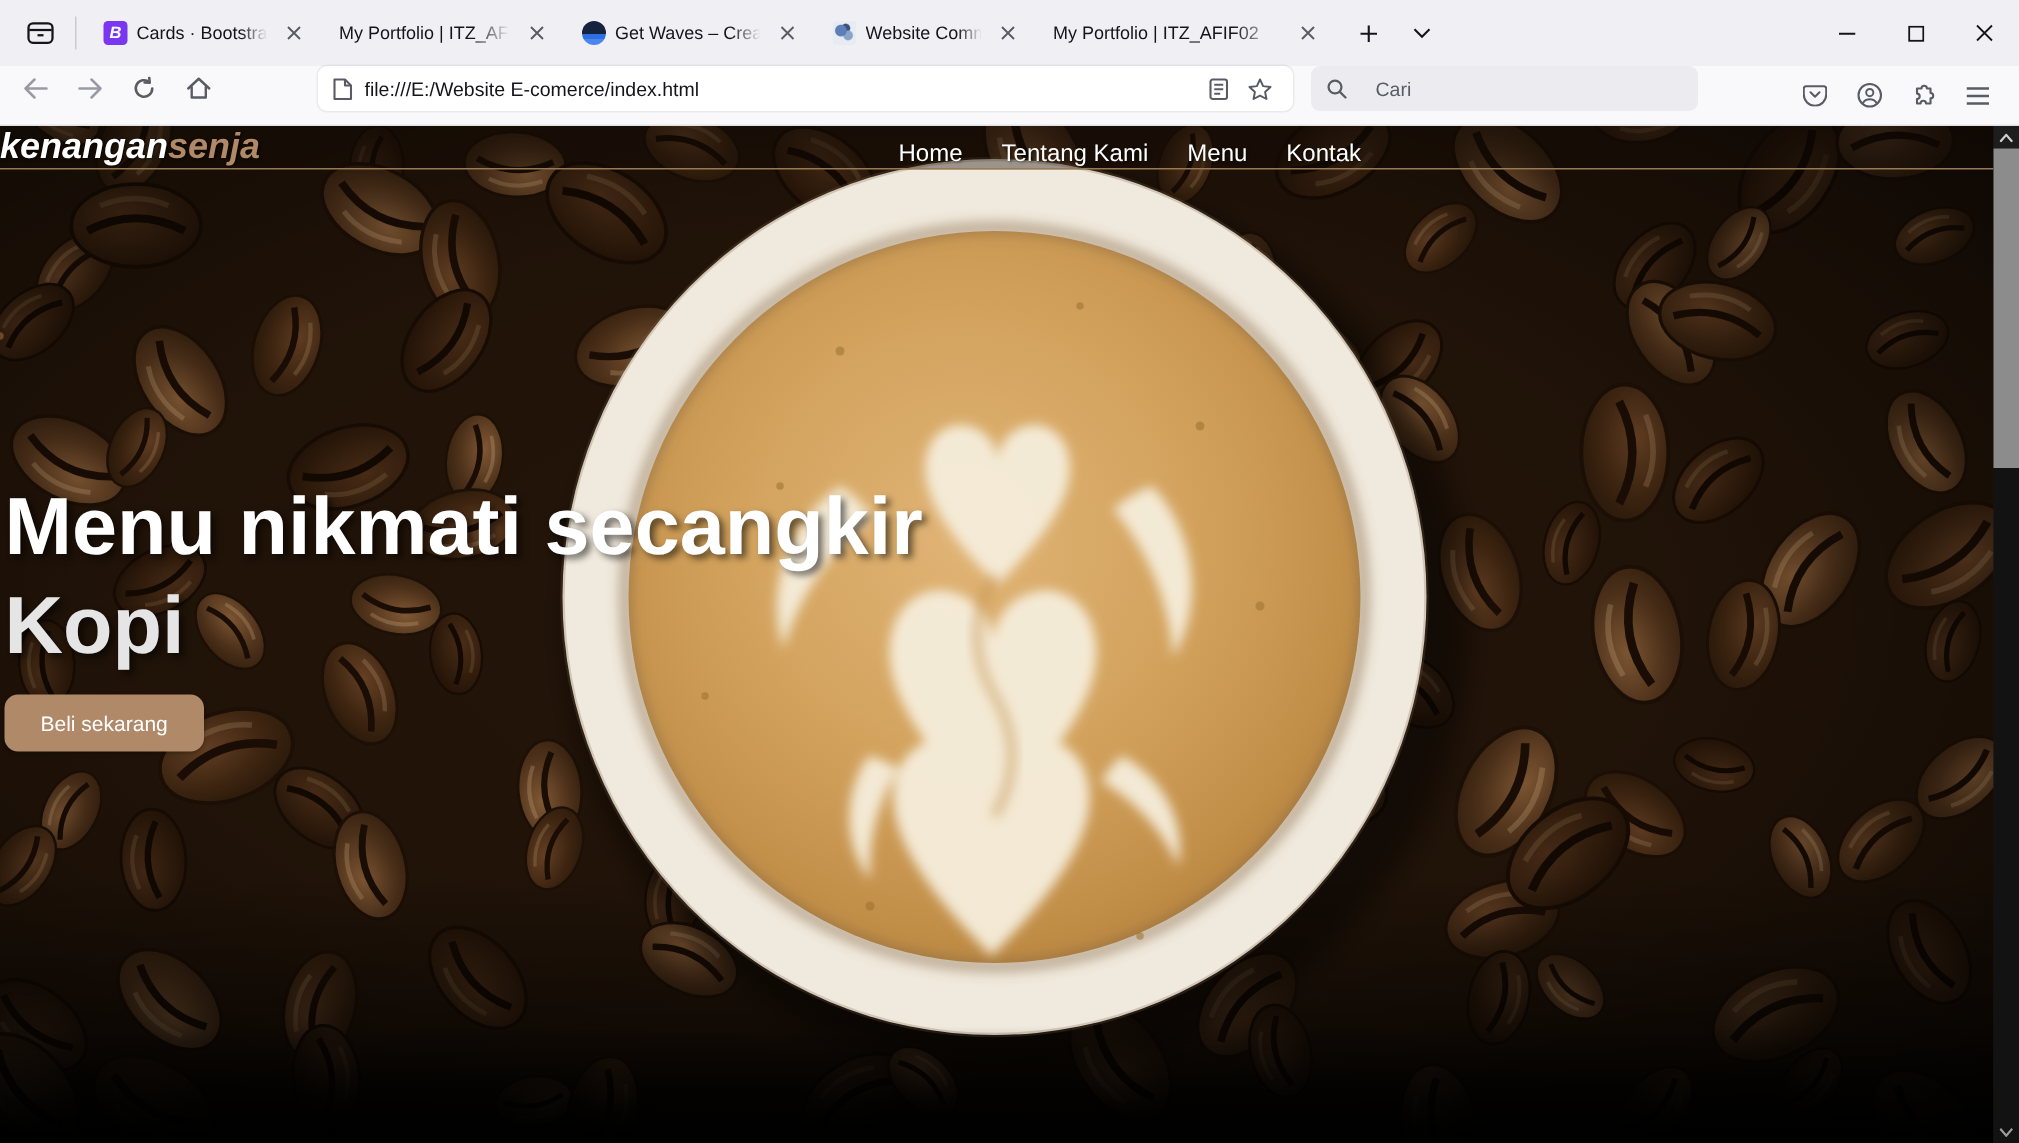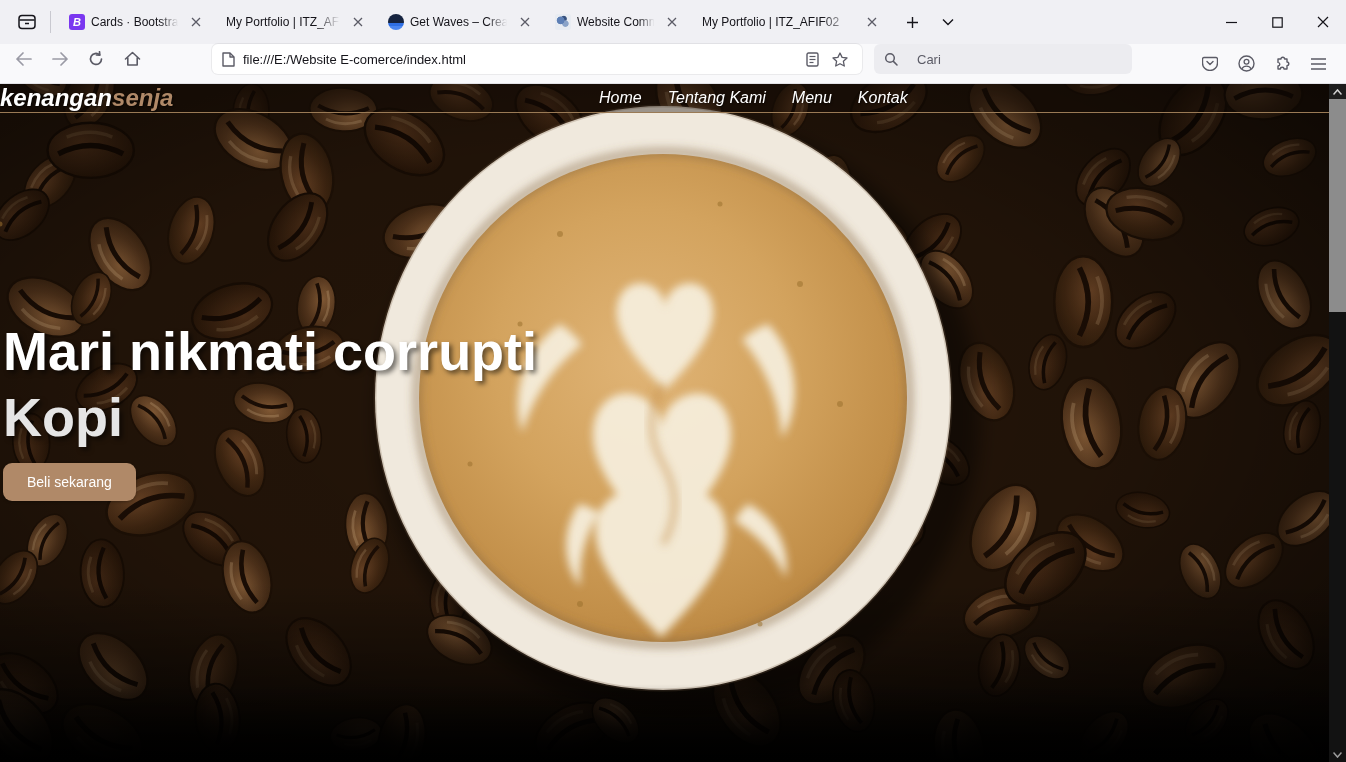--- a/index.html
+++ b/index.html
@@ -43,21 +43,21 @@
   .right-icons .icon-btn { width:32px; height:30px; }
 
   
   .viewport { position:relative; width:1346px; height:678px; background:#1c1007; isolation:isolate; overflow:hidden; }
   .hero-svg { position:absolute; left:0; top:0; width:1329px; height:678px; display:block; }
 
   .site-nav { position:absolute; left:0; top:0; width:1329px; height:29px; display:flex; align-items:center;
               background:rgba(18,10,4,.38); border-bottom:1px solid #9a7a55; padding-left:0; z-index:3; }
   .brand { font-size:24px; font-weight:bold; font-style:italic; letter-spacing:0; color:#fff; text-shadow:1px 1px 2px rgba(0,0,0,.6); }
   .brand .accent { color:#b08968; }
-  .nav-links { position:absolute; left:599px; top:0; height:100%; display:flex; align-items:center; gap:26px; list-style:none;font-style:italic; }
+  .nav-links { position:absolute; left:599px; top:0; height:100%; display:flex; align-items:flex-end; gap:26px; list-style:none; }
   .nav-links li { color:#fff; font-size:16px; cursor:pointer; text-shadow:1px 1px 2px rgba(0,0,0,.5); }
 
   .hero-content { position:absolute; left:3px; top:234px; width:745px; z-index:2; }
   .hero-content h1 { font-size:54px; line-height:66px; font-weight:bold; color:#fff; text-shadow:3px 3px 5px rgba(0,0,0,.55); white-space:nowrap; }
   .hero-content h1 .accent { color:#e5e5e5;text-align:right; }
   .hero-desc { margin-top:5px; font-size:13px; line-height:16px; color:#e9e9e9; mix-blend-mode:difference; }
   .cta { margin-top:13px; display:inline-block; background:#b08968; color:#fff; border:none; border-radius:9px;
          padding:11px 24px; font-size:14px; font-family:"Liberation Sans",sans-serif; cursor:pointer; box-shadow:0 1px 3px rgba(0,0,0,.3); }
 
   
@@ -491,21 +491,21 @@
     <div class="brand"><span>kenangan</span><span class="accent">senja</span></div>
     <ul class="nav-links">
       <li>Home</li>
       <li>Tentang Kami</li>
       <li>Menu</li>
       <li>Kontak</li>
     </ul>
   </div>
 
   <div class="hero-content">
-    <h1><span>Mari nikmati corrupti</span><br><span class="accent">Kopi</span></h1>
+    <h1><span>Menu nikmati secangkir</span><br><span class="accent">Kopi</span></h1>
     <button class="cta">Beli sekarang</button>
   </div>
 
   <div class="scrollbar">
     <div class="sb-btn sb-up">
       <svg class="glyph" width="9" height="6" viewBox="0 0 9 6">
           <path d="M0.5 5.5 L4.5 0.9 L8.5 5.5" fill="none" stroke="#d0d0d0" stroke-width="1.5"></path>
         </svg>
     </div>
     <div class="sb-thumb"></div>

